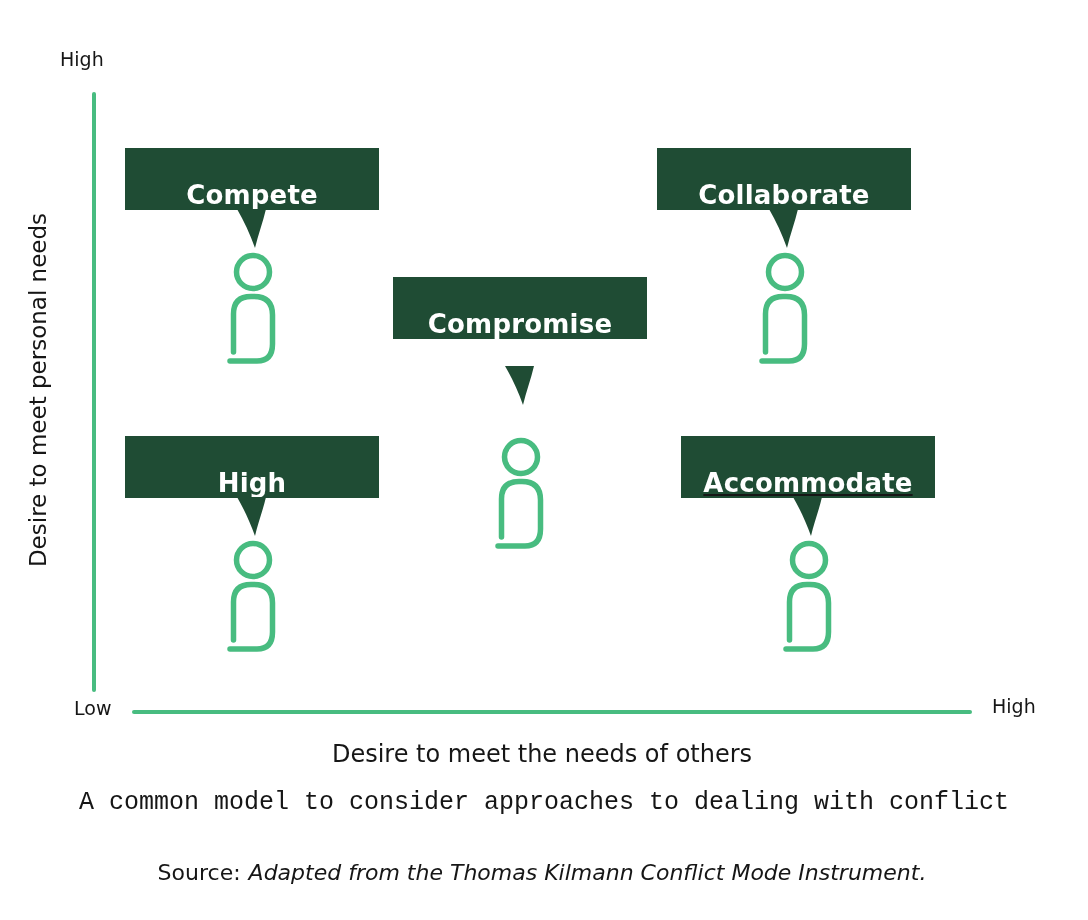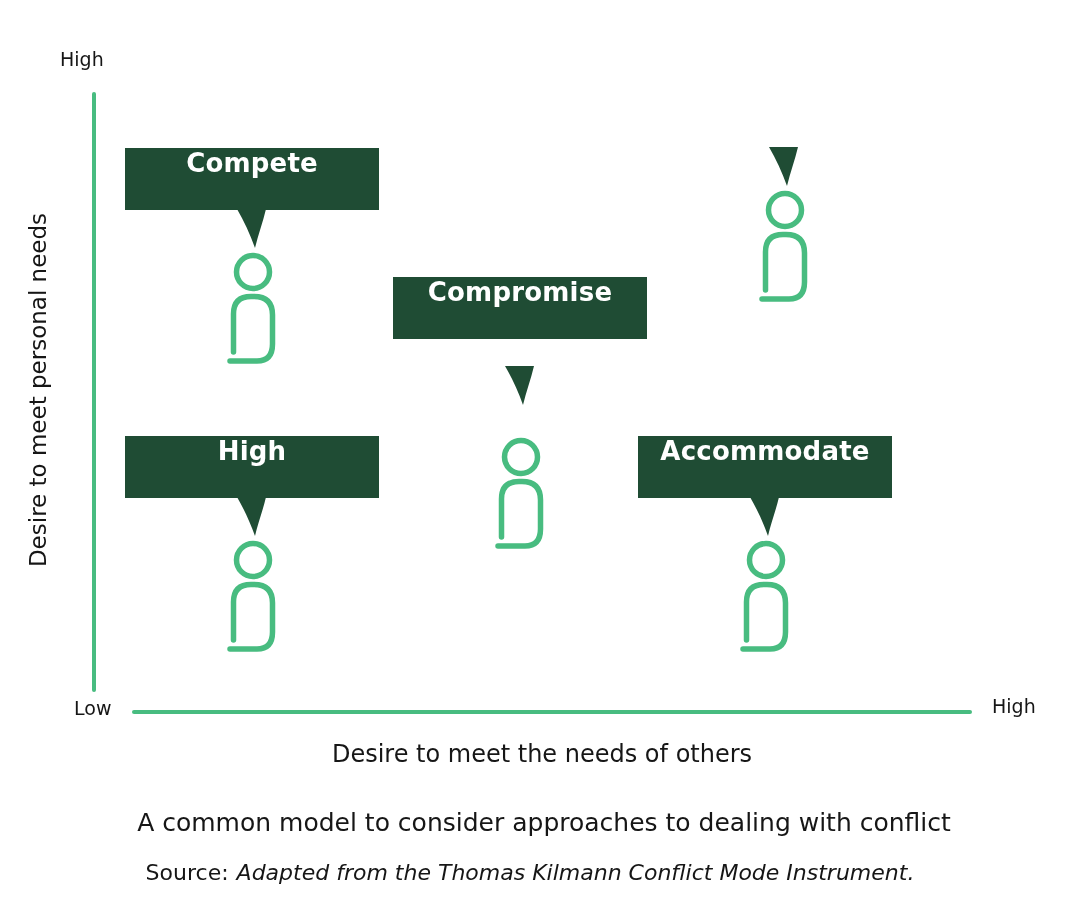--- a/index.html
+++ b/index.html
@@ -49,44 +49,44 @@
   }
 
   
   .mode{
     position:absolute;width:254px;
     display:flex;flex-direction:column;align-items:center;
   }
   .mode-box{
     width:254px;height:62px;
     background:var(--dark-green);
-    display:flex;align-items:flex-start;justify-content:center;
+    display:flex;align-items:flex-end;justify-content:center;
     color:var(--label-text);
     font-size:26px;font-weight:bold;
     letter-spacing:0.2px;
   }
   .tail{display:block;margin-top:-1px;}
   .tail path{fill:var(--dark-green);}
   .person-icon{display:block;margin-top:2px;}
   .person-icon circle,.person-icon path{
     fill:none;stroke:var(--green);stroke-width:5.5;stroke-linecap:round;
   }
   .mode-compete{left:125px;top:148px;}
   .mode-collaborate{left:657px;top:148px;}
   .mode-compromise{left:393px;top:277px;gap:28px;}
   .mode-avoid{left:125px;top:436px;}
-  .mode-accommodate{left:638px;top:436px;}
+  .mode-accommodate{left:681px;top:436px;text-decoration:underline;}
 
   
   .caption{
-    position:absolute;left:0;top:808px;width:1088px;
-    text-align:center;font-size:25px;color:var(--text);
+    position:absolute;left:0;top:788px;width:1088px;
+    text-align:center;font-size:25px;color:var(--text);font-family:Liberation Mono, monospace;
   }
   .source-line{
-    position:absolute;left:0;top:860px;width:1060px;
+    position:absolute;left:12px;top:860px;width:1060px;
     text-align:center;font-size:22px;color:var(--text);
   }
   .source-italic{font-style:italic;margin-left:8px;}
 </style>
 </head>
 <body>
 
 <div class="canvas">
 
   <div class="axis-tick y-high">High</div>
@@ -105,20 +105,23 @@
     <svg class="tail" width="30" height="40" viewBox="0 0 30 40">
       <path d="M0,0 H29 C26,13 21,26 18,39 C13,25 7,12 0,0 Z"></path>
     </svg>
     <svg class="person-icon" width="64" height="116" viewBox="0 0 64 116">
       <circle cx="33" cy="21" r="16.5"></circle>
       <path d="M 10 110 H 37 Q 52.5 110 52.5 93 V 64 Q 52.5 45.5 34 45.5 H 31 Q 13.5 45.5 13.5 63 V 101"></path>
     </svg>
   </div>
 
   <div class="mode mode-collaborate">
+    <div class="mode-box">
+      <span>Collaborate</span>
+    </div>
     <svg class="tail" width="30" height="40" viewBox="0 0 30 40">
       <path d="M0,0 H29 C26,13 21,26 18,39 C13,25 7,12 0,0 Z"></path>
     </svg>
     <svg class="person-icon" width="64" height="116" viewBox="0 0 64 116">
       <circle cx="33" cy="21" r="16.5"></circle>
       <path d="M 10 110 H 37 Q 52.5 110 52.5 93 V 64 Q 52.5 45.5 34 45.5 H 31 Q 13.5 45.5 13.5 63 V 101"></path>
     </svg>
   </div>
 
   <div class="mode mode-compromise">

